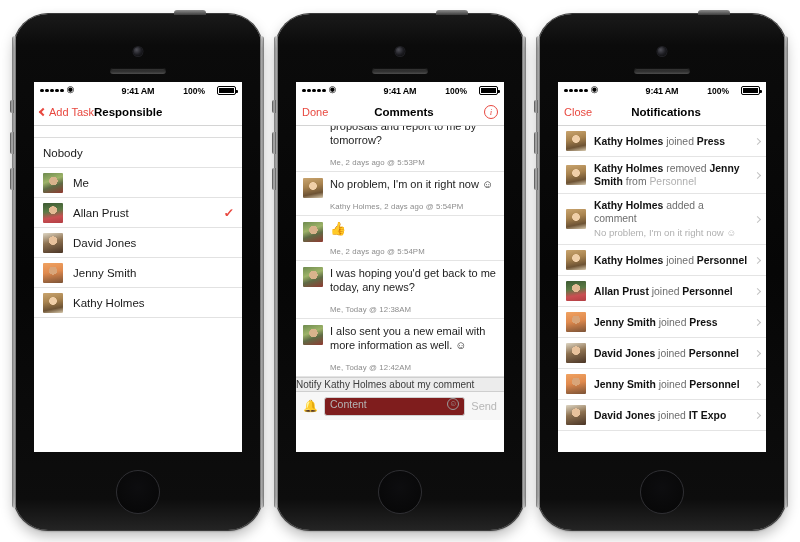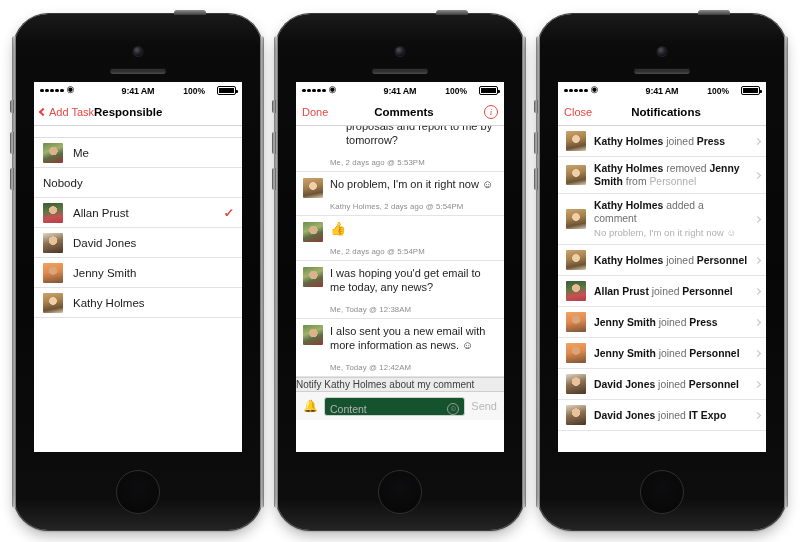--- a/index.html
+++ b/index.html
@@ -187,37 +187,37 @@
   
   .cmt {
     display: flex; padding: 5px 7px 4px 7px;
     border-bottom: 1px solid #e4e4e4; background: #fff;
   }
   .cmt .avatar { margin-right: 7px; margin-top: 1px; }
   .cmt .col { flex: 1; min-width: 0; }
   .cmt .text { font-size: 11px; line-height: 14px; color: #1d1d1d; }
   .cmt .meta { font-size: 7.8px; color: #8c8c8c; margin-top: 11px; letter-spacing: .1px; }
   .cmt.clipped { padding-top: 0; }
-  .cmt.clipped .text { margin-top: -7px; margin-left: 16px; }
+  .cmt.clipped .text { margin-top: -7px; }
   .thumb { font-size: 13px; line-height: 15px; color: #2b2b2b; }
 
   .notify-bar {
     height: 15px; background: #ececec; border-top: 1px solid #cfcfcf;
     border-bottom: 1px solid #cfcfcf;
     display: flex; align-items: center; 
     font-size: 10px; color: #3d3d3d;
   }
   .composer {
     height: 28px; background: #f7f7f7;
     display: flex; align-items: center; gap: 6px; padding: 0 7px;
   }
   .bell { font-size: 12px; color: #2d2d2d; line-height: 1; }
   .input-wrap {
-    flex: 1; height: 19px; background: #14532d; border: 1px solid #cfcfcf;
-    border-radius: 3px; display: flex; align-items: flex-end;
+    flex: 1; height: 19px; background: #7f1d1d; border: 1px solid #cfcfcf;
+    border-radius: 3px; display: flex; align-items: flex-start;
     padding: 0 5px; position: relative;
   }
   .input-wrap .ph { font-size: 10.5px; color: #b4b4b4; }
   .smiley {
     margin-left: auto; width: 12px; height: 12px; border-radius: 50%;
     border: 1px solid #9a9a9a; color: #9a9a9a; font-size: 8px;
     display: flex; align-items: center; justify-content: center; line-height: 1;
   }
   .send { font-size: 11px; color: #b7b7b7; }
 
@@ -280,26 +280,26 @@
         <div class="nav-left">
           <span class="chev-back"></span>
           <span>Add Task</span>
         </div>
         <div class="nav-title">Responsible</div>
       </div>
 
       <div class="body-area">
         <div class="grp-gap"></div>
         <div id="p1-rows">
+            <div class="row nobody">
+              <span class="label">Nobody</span>
+            </div>
             <div class="row">
               <div class="avatar av-me"></div>
               <span class="label">Me</span>
-            </div>
-            <div class="row nobody">
-              <span class="label">Nobody</span>
             </div>
             <div class="row">
               <div class="avatar av-allan"></div>
               <span class="label">Allan Prust</span>
               <span class="check">✓</span>
             </div>
             <div class="row">
               <div class="avatar av-david"></div>
               <span class="label">David Jones</span>
             </div>
@@ -377,28 +377,28 @@
             <div class="cmt">
               <div class="avatar av-me"></div>
               <div class="col">
                 <div class="thumb">👍</div>
                 <div class="meta">Me, 2 days ago @ 5:54PM</div>
               </div>
             </div>
             <div class="cmt">
               <div class="avatar av-me"></div>
               <div class="col">
-                <div class="text">I was hoping you'd get email to me today, any news?</div>
+                <div class="text">I was hoping you'd get back to me today, any news?</div>
                 <div class="meta">Me, Today @ 12:38AM</div>
               </div>
             </div>
             <div class="cmt">
               <div class="avatar av-me"></div>
               <div class="col">
-                <div class="text">I also sent you a new email with more information as news. ☺</div>
+                <div class="text">I also sent you a new email with more information as well. ☺</div>
                 <div class="meta">Me, Today @ 12:42AM</div>
               </div>
             </div>
           </div>
         <div class="notify-bar">
           <span>Notify Kathy Holmes about my comment</span>
         </div>
         <div class="composer">
           <span class="bell">🔔</span>
           <div class="input-wrap">
@@ -489,30 +489,30 @@
               <span class="chev"></span>
             </div>
             <div class="nrow">
               <div class="avatar av-jenny"></div>
               <div class="ncol">
                 <div class="ntext">Jenny Smith <span class="w">joined</span> Press</div>
               </div>
               <span class="chev"></span>
             </div>
             <div class="nrow">
+              <div class="avatar av-david"></div>
+              <div class="ncol">
+                <div class="ntext">David Jones <span class="w">joined</span> Personnel</div>
+              </div>
+              <span class="chev"></span>
+            </div>
+            <div class="nrow">
               <div class="avatar av-jenny"></div>
               <div class="ncol">
                 <div class="ntext">Jenny Smith <span class="w">joined</span> Personnel</div>
-              </div>
-              <span class="chev"></span>
-            </div>
-            <div class="nrow">
-              <div class="avatar av-david"></div>
-              <div class="ncol">
-                <div class="ntext">David Jones <span class="w">joined</span> Personnel</div>
               </div>
               <span class="chev"></span>
             </div>
             <div class="nrow">
               <div class="avatar av-david"></div>
               <div class="ncol">
                 <div class="ntext">David Jones <span class="w">joined</span> IT Expo</div>
               </div>
               <span class="chev"></span>
             </div>

